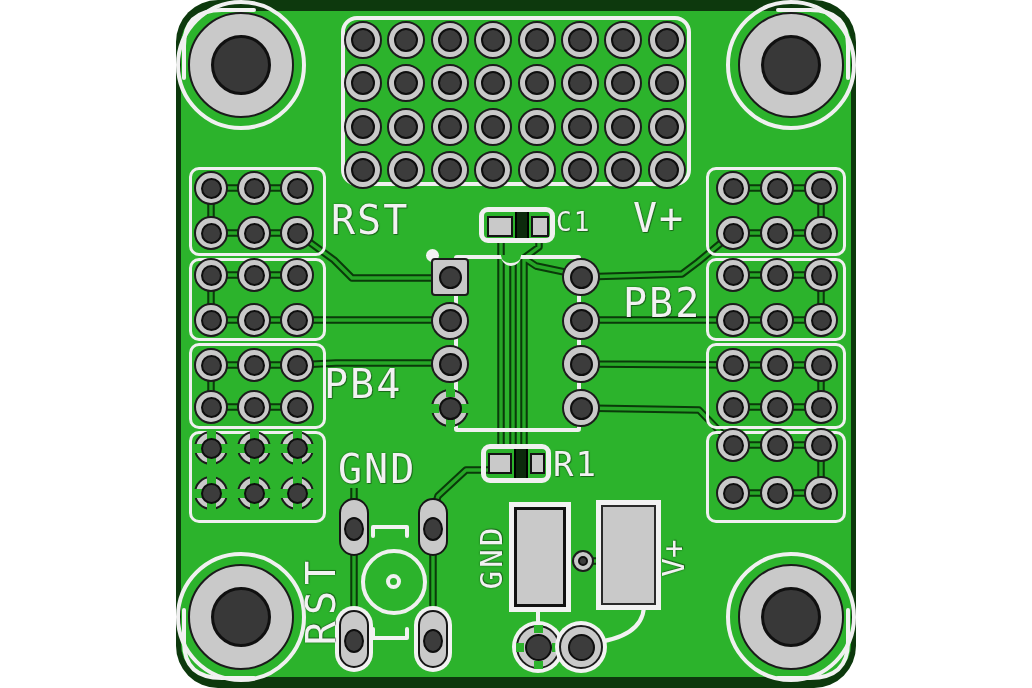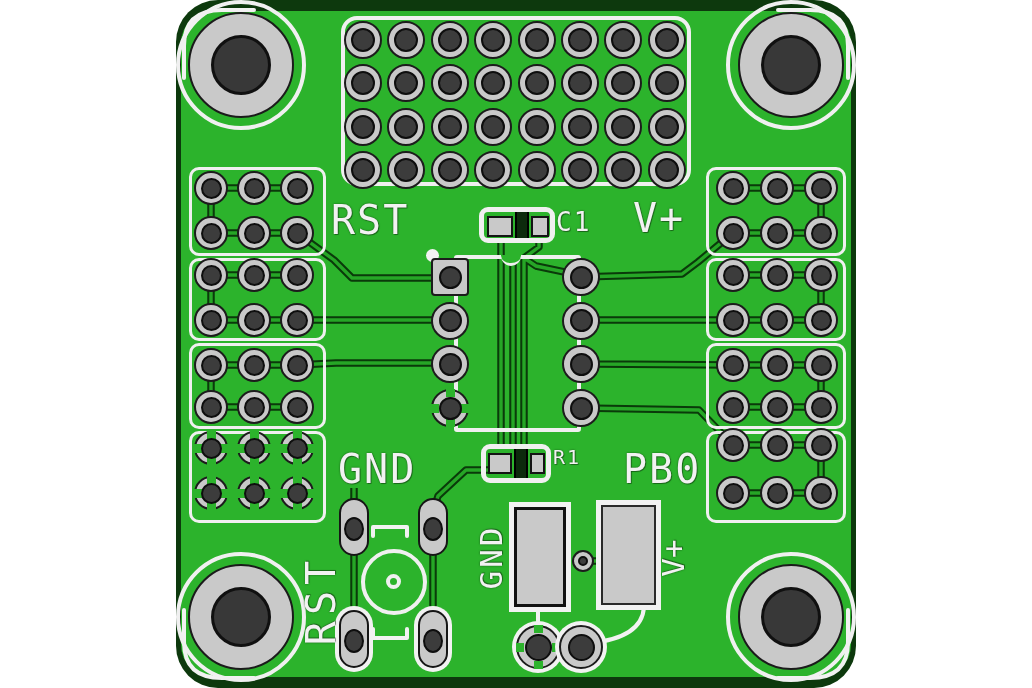--- a/index.html
+++ b/index.html
@@ -135,24 +135,25 @@
   </div>
 
   <div class="abs" style="left:338px;top:507px;width:52px;height:100px;background:#c9c9c9;border:3px solid #111;box-shadow:0 0 0 5px #f2f2f2;"></div>
   <div class="abs" style="left:425px;top:505px;width:55px;height:100px;background:#c9c9c9;border:2px solid #2a2a2a;box-shadow:0 0 0 5px #f2f2f2;"></div>
   <div class="abs" style="left:396px;top:550px;width:22px;height:22px;background:#c9c9c9;border:2px solid #1c1c1c;border-radius:50%;">
       <b class="hole" style="width:10px;height:10px;margin:-5px;"></b>
     </div>
 
   <div class="lbl" style="left:155px;top:200px;font-size:40px;">RST</div>
   <div class="lbl" style="left:457px;top:198px;font-size:40px;">V+</div>
+  <div class="lbl" style="left:447px;top:283px;font-size:40px;">PB2</div>
+  <div class="lbl" style="left:148px;top:364px;font-size:40px;">PB4</div>
   <div class="lbl" style="left:162px;top:449px;font-size:40px;">GND</div>
-  <div class="lbl" style="left:447px;top:449px;font-size:40px;">PB0</div>
   <div class="lbl" style="left:380px;top:209px;font-size:26px;">C1</div>
-  <div class="lbl" style="left:377px;top:447px;font-size:20px;">R1</div>
+  <div class="lbl" style="left:377px;top:447px;font-size:34px;">R1</div>
   <div class="vlbl" style="left:78px;top:578px;width:134px;height:44px;font-size:40px;letter-spacing:6px;">RST</div>
   <div class="vlbl" style="left:268px;top:540px;width:94px;height:34px;font-size:31px;letter-spacing:3px;">GND</div>
   <div class="vlbl" style="left:464px;top:542px;width:66px;height:32px;font-size:31px;">V+</div>
 
 <div class="pad" style="left: 168px; top: 21px; width: 38px; height: 38px;">
       <b class="hole" style="width: 24px; height: 24px; margin: -12px;"></b>
     </div>
     <div class="pad" style="left: 211.4px; top: 21px; width: 38px; height: 38px;">
       <b class="hole" style="width: 24px; height: 24px; margin: -12px;"></b>
     </div>

